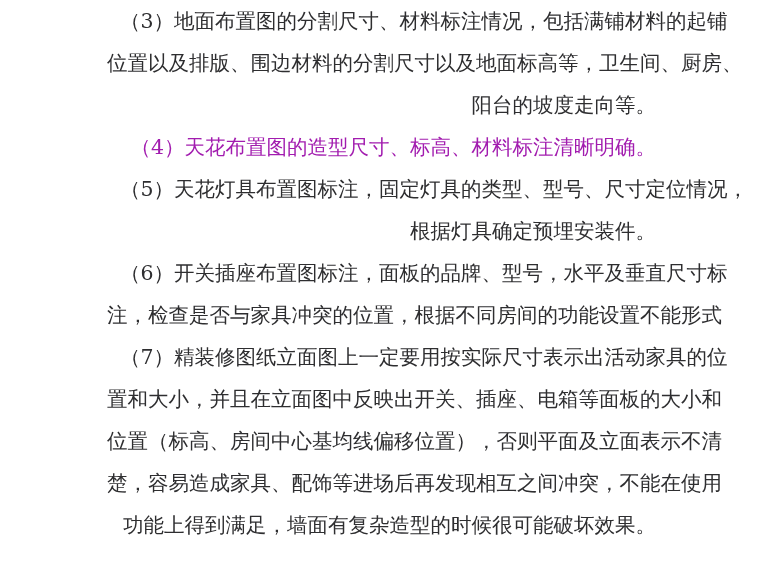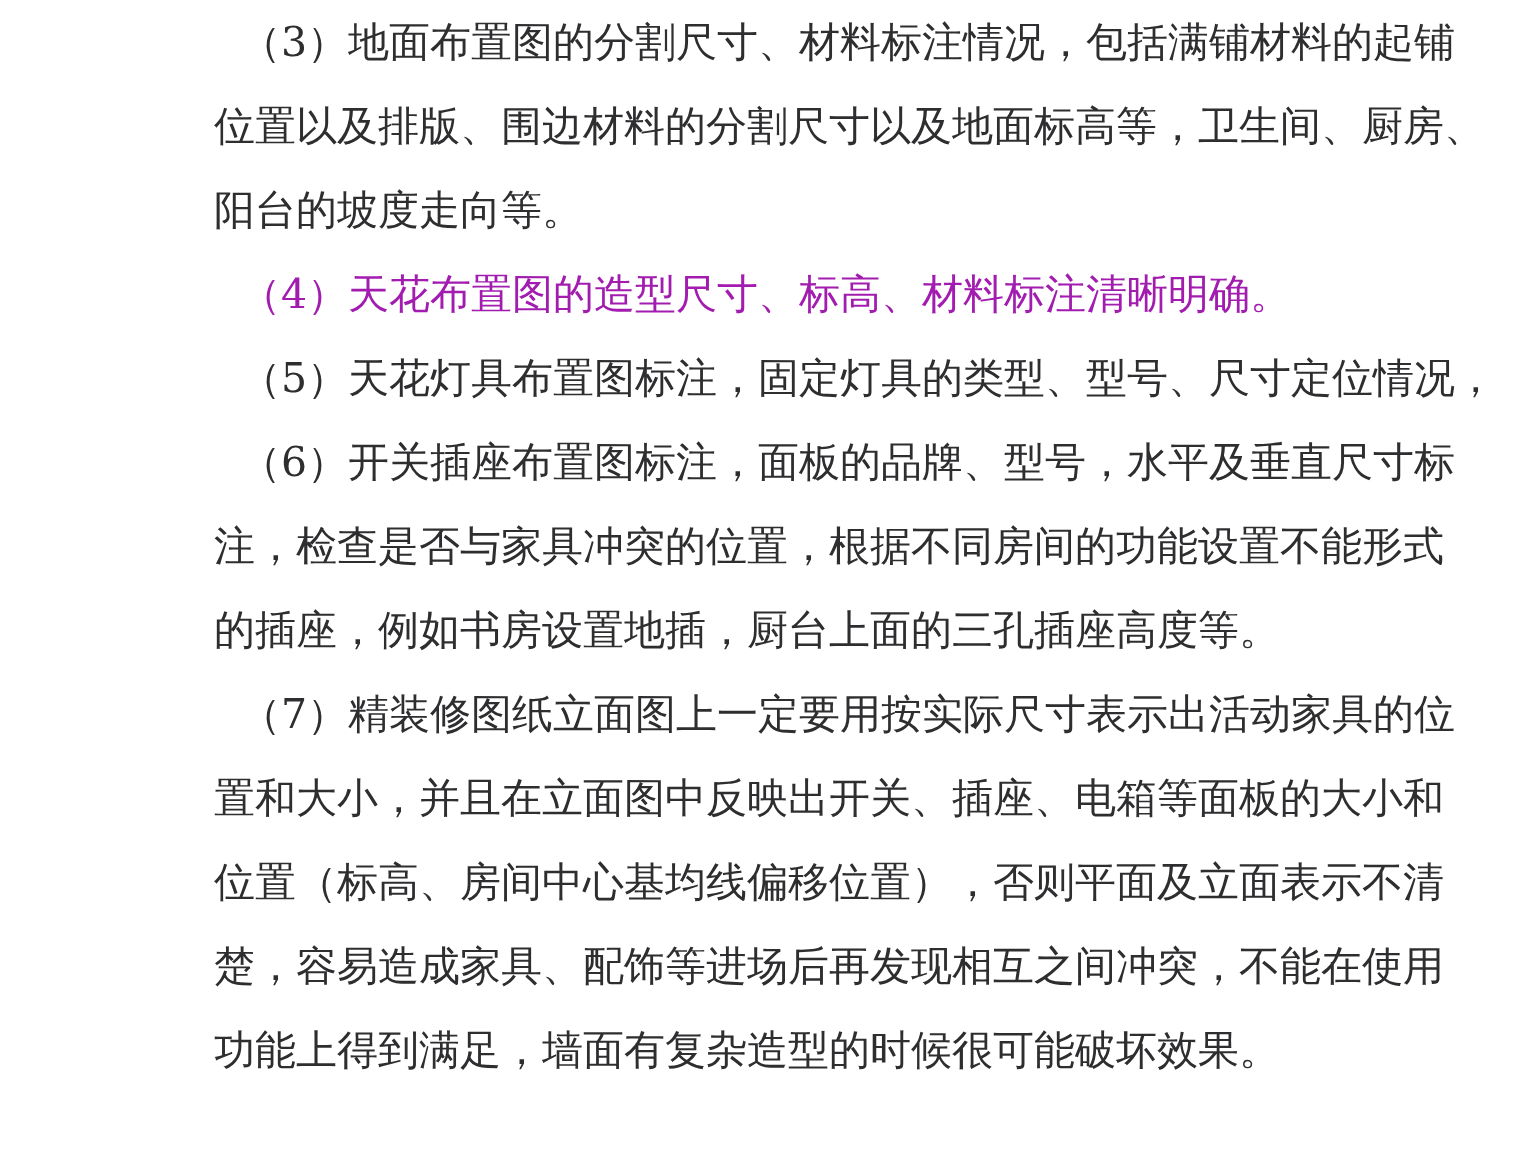--- a/index.html
+++ b/index.html
@@ -56,20 +56,21 @@
   }
 
   
   .line.indent {
     padding-left: 13px;
   }
 
   
   .line.flush {
     display: block;
+    text-align: right;
   }
 </style>
 </head>
 <body>
 
 <div id="page" style="background: rgb(255, 255, 255);">
   <div id="text-column">
 
     <div class="para">
       <div class="line justify indent" style="color: rgb(46, 46, 48);">
@@ -171,20 +172,21 @@
           <span>号</span>
           <span>、</span>
           <span>尺</span>
           <span>寸</span>
           <span>定</span>
           <span>位</span>
           <span>情</span>
           <span>况</span>
           <span>，</span>
         </div>
+      <div class="line flush" style="color: rgb(46, 46, 48);">根据灯具确定预埋安装件。</div>
     </div>
 
     <div class="para">
       <div class="line justify indent" style="color: rgb(46, 46, 48);">
           <span>（</span>
           <span>6</span>
           <span>）</span>
           <span>开</span>
           <span>关</span>
           <span>插</span>
@@ -238,21 +240,20 @@
           <span>的</span>
           <span>功</span>
           <span>能</span>
           <span>设</span>
           <span>置</span>
           <span>不</span>
           <span>能</span>
           <span>形</span>
           <span>式</span>
         </div>
-      <div class="line flush" style="color: rgb(46, 46, 48);">的插座，例如书房设置地插，厨台上面的三孔插座高度等。</div>
     </div>
 
     <div class="para">
       <div class="line justify indent" style="color: rgb(46, 46, 48);">
           <span>（</span>
           <span>7</span>
           <span>）</span>
           <span>精</span>
           <span>装</span>
           <span>修</span>

